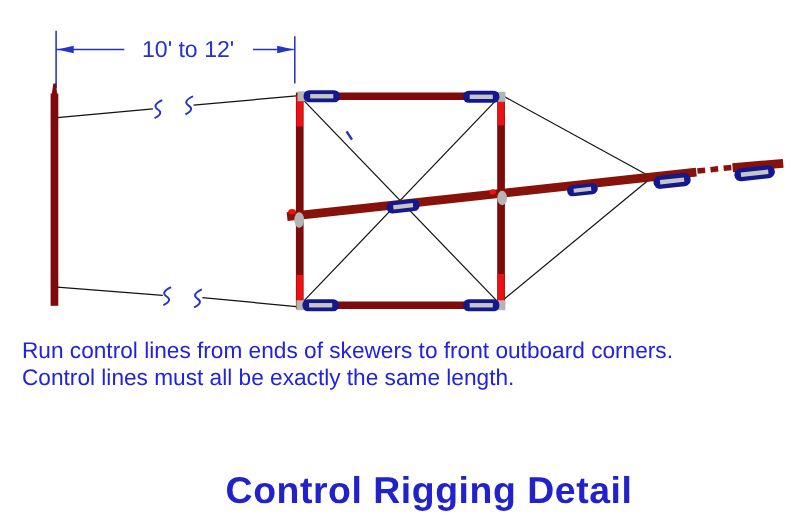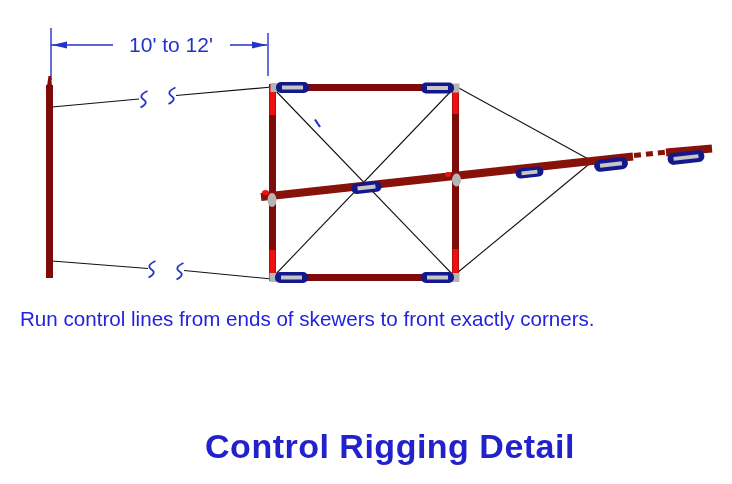--- a/index.html
+++ b/index.html
@@ -162,18 +162,19 @@
       <ellipse class="wrap" cx="272" cy="200" rx="4.5" ry="7"></ellipse>
       <ellipse class="red-dot" cx="265.5" cy="192.5" rx="3.5" ry="2.5"></ellipse>
       <ellipse class="wrap" cx="456.5" cy="180" rx="4.5" ry="6.5"></ellipse>
       <ellipse class="red-dot" cx="448" cy="174.5" rx="3" ry="2.5"></ellipse>
     </g>
 
     <line class="blue-tick" x1="315" y1="119.5" x2="320" y2="127"></line>
   </svg>
 
   <div class="notes">
-    <div>Run control lines from ends of skewers to front exactly corners.</div>
+    <div>Run control lines from ends of skewers to front outboard corners.</div>
+    <div>Control lines must all be exactly the same length.</div>
   </div>
 
   <div class="title">Control Rigging Detail</div>
 
 </div>
 
 </body></html>

